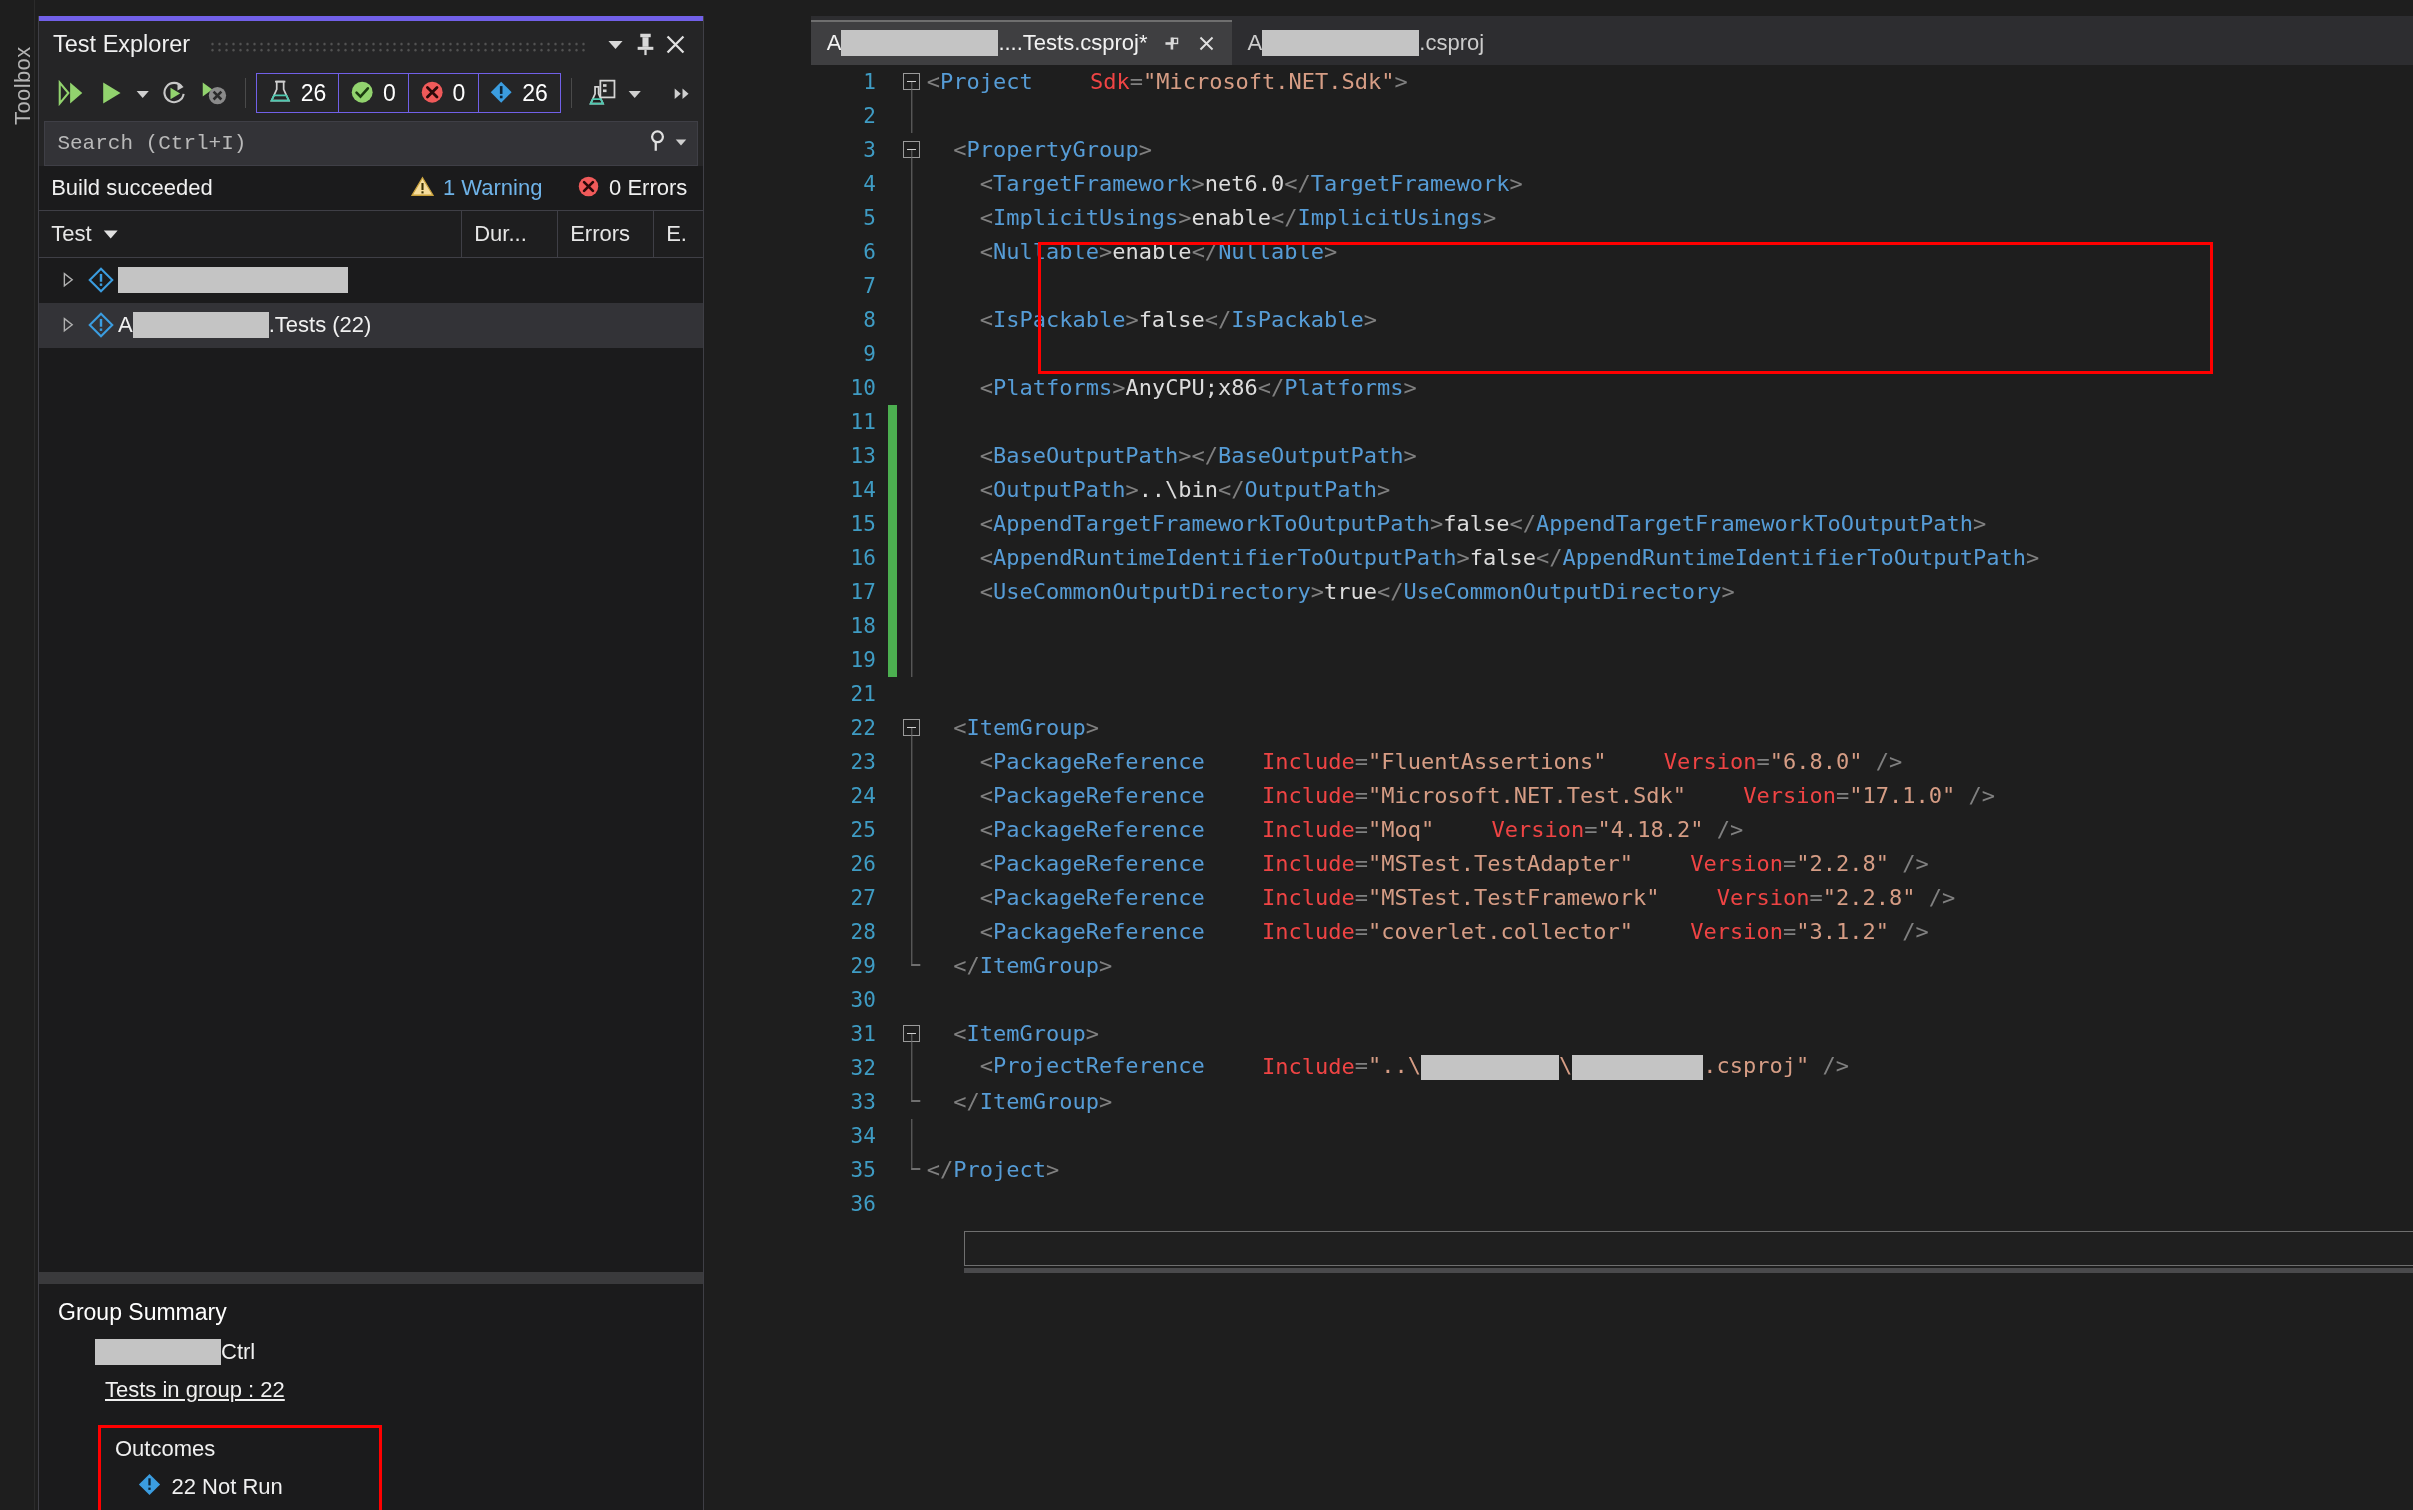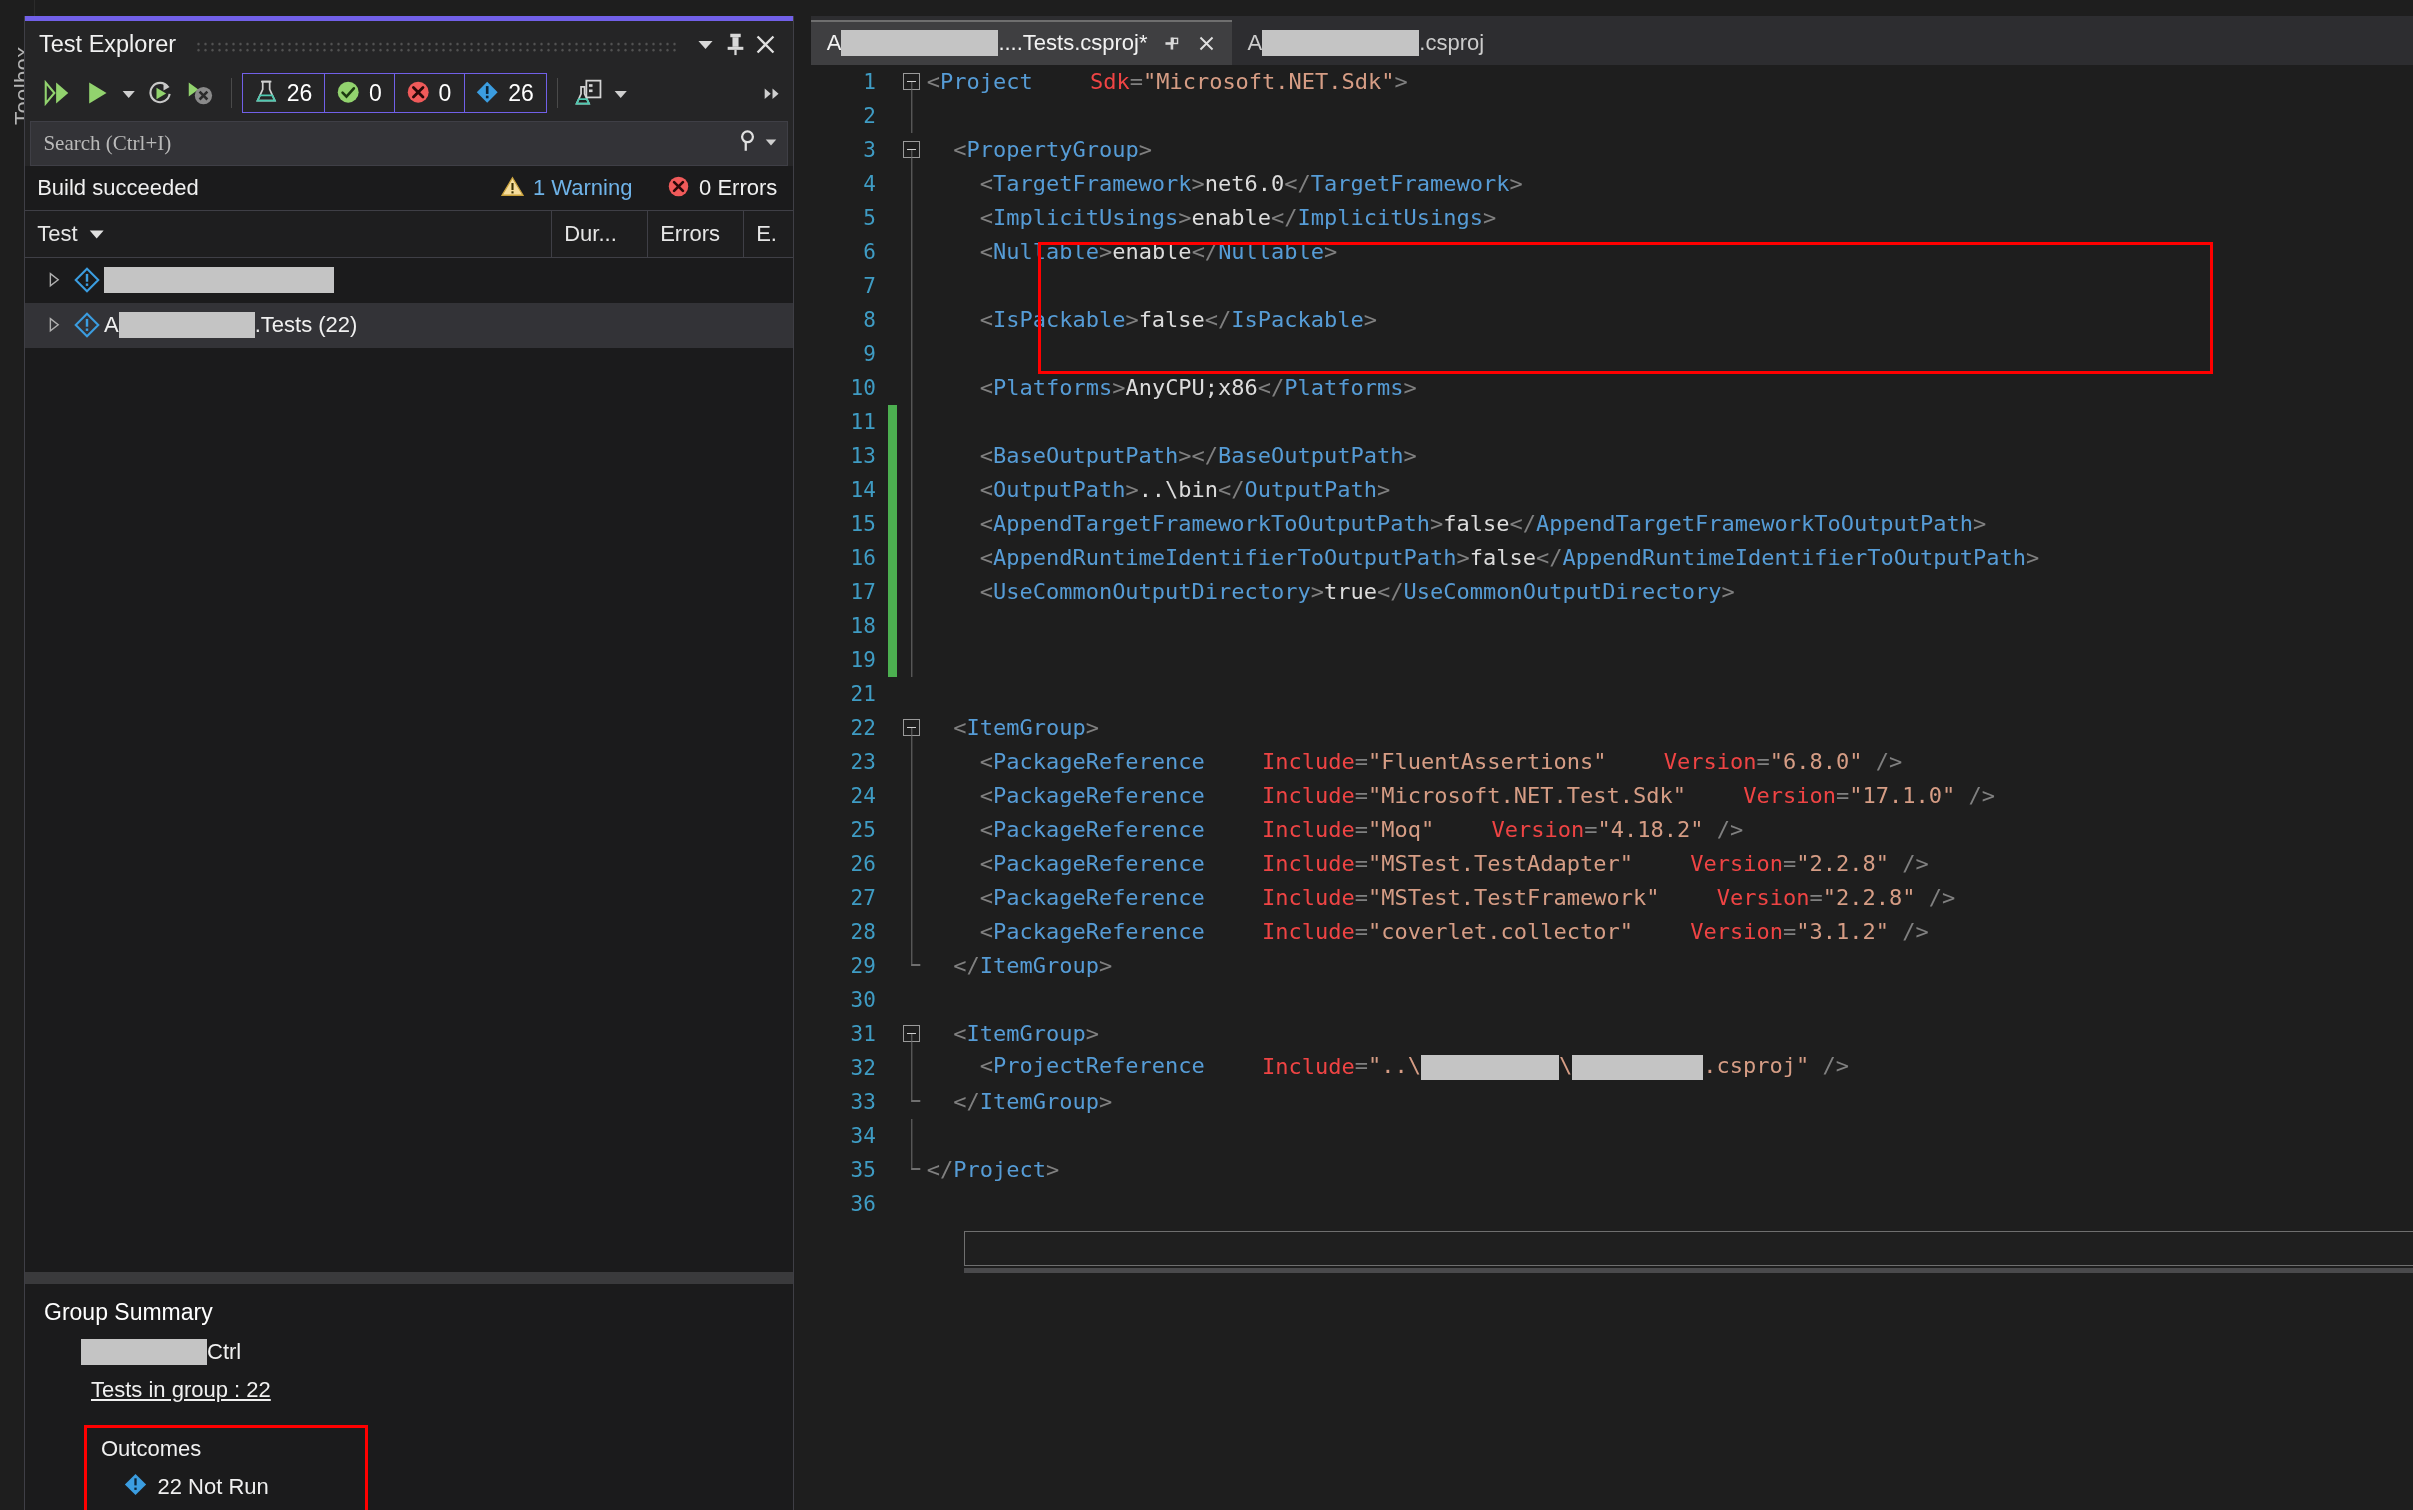--- a/index.html
+++ b/index.html
@@ -19,22 +19,22 @@
   .toolbox-tab .vtext {
     position: absolute; left: -38px; top: 51px;
     width: 122px; text-align: left;
     transform: rotate(-90deg); transform-origin: 50% 50%;
     color: #b4b4b4; font-size: 22px; letter-spacing: 0.4px;
     white-space: nowrap;
   }
 
   
   .test-explorer {
-    position: absolute; left: 24px; top: 15.7px;
-    width: 770px; height: 1495px;
+    position: absolute; left: 38px; top: 15.7px;
+    width: 666px; height: 1495px;
     background: #252526;
     border: 0.9px solid #3f3f46; border-top: none;
   }
   .te-accent { height: 5.2px; background: #6a5acd; background: #7160e8; }
 
   .te-header {
     display: flex; align-items: center;
     height: 47px; padding: 0 12.2px 0 14px;
     background: #252526;
   }
@@ -80,21 +80,21 @@
 
   
   .te-search {
     display: flex; align-items: center; height: 45px;
     margin: 1.7px 5.2px 0 5.2px;
     background: #333337; border: 0.9px solid #3f3f46;
     padding: 0 8.7px 0 12.2px;
   }
   .te-search input {
     flex: 1; background: transparent; border: none; outline: none;
-    color: #f97316; font-size: 21px; font-family: Liberation Serif, serif;
+    color: #f97316; font-size: 21px; font-family: Liberation Mono, monospace;
   }
   .te-search input::placeholder { color: #b9b9b9; }
   .search-icon-wrap { display: flex; align-items: center; gap: 5.2px; }
 
   
   .te-build {
     display: flex; align-items: center; height: 45px;
     padding: 0 15.7px 0 12.2px; background: #1b1b1c;
     border-bottom: 0.9px solid #3f3f46;
   }

